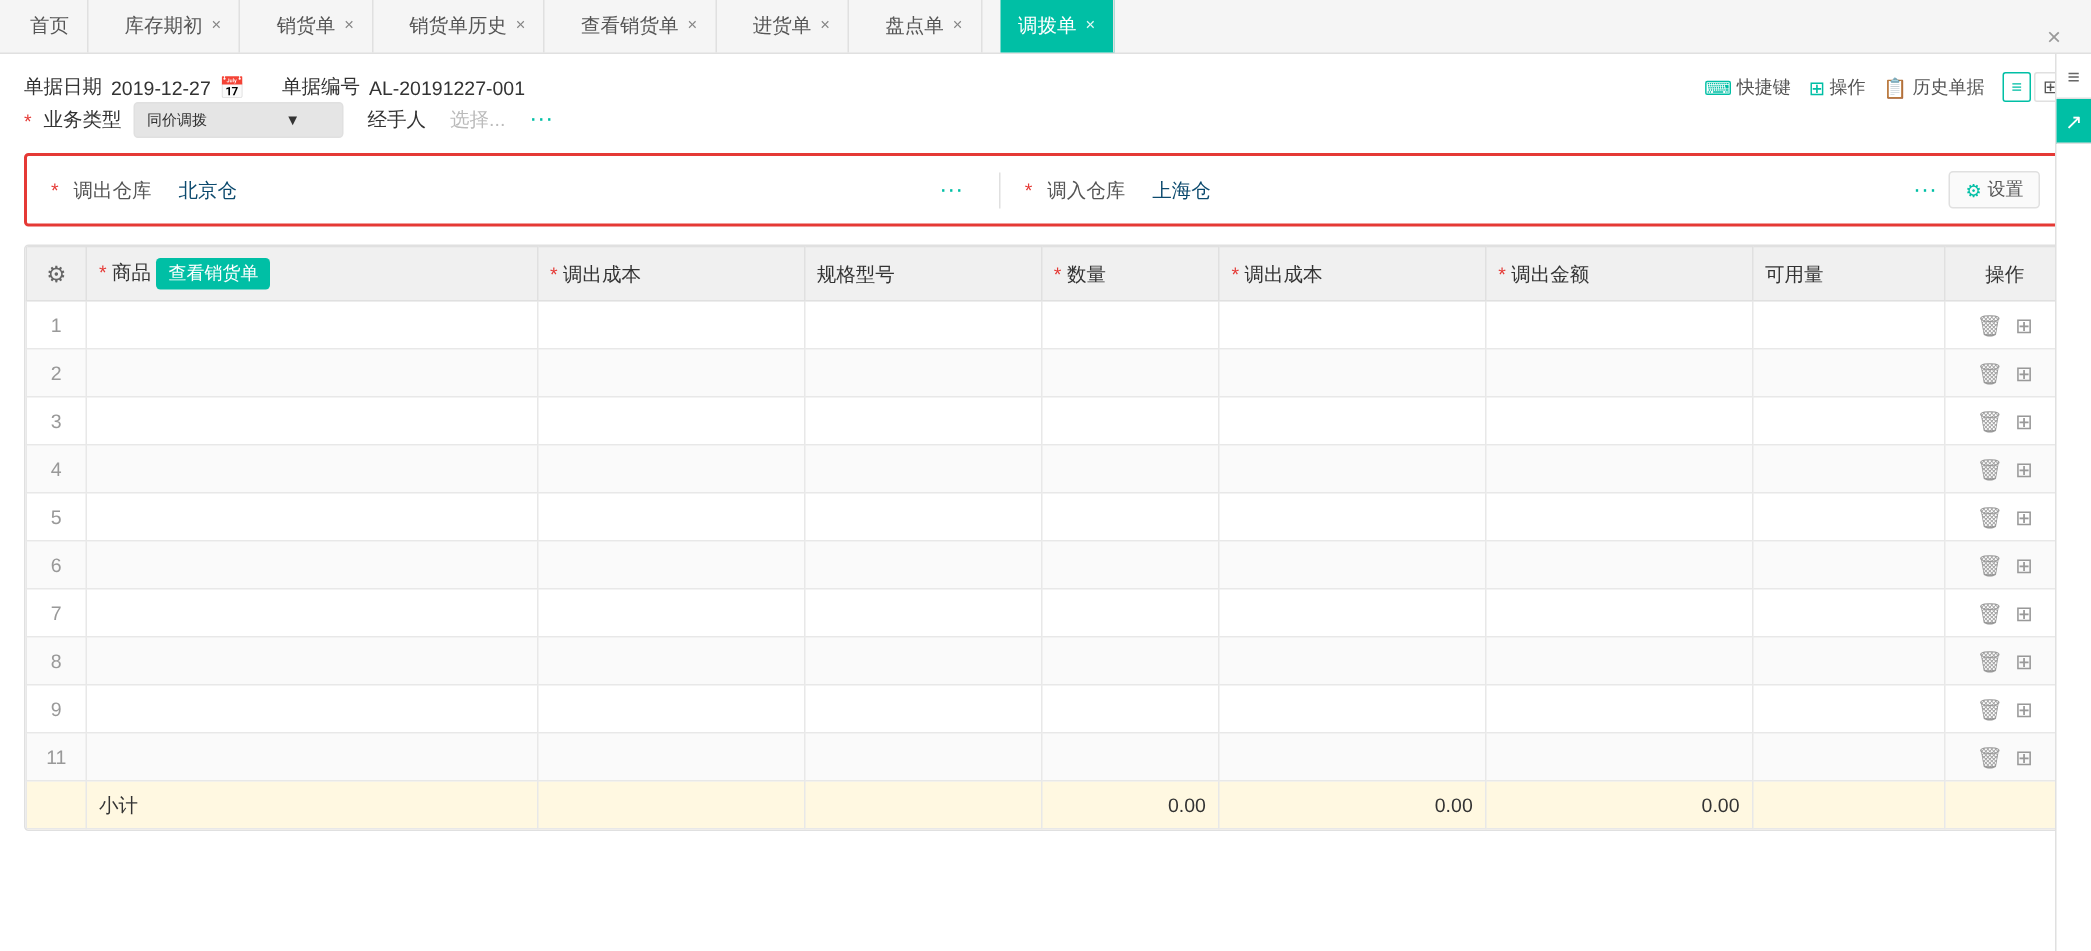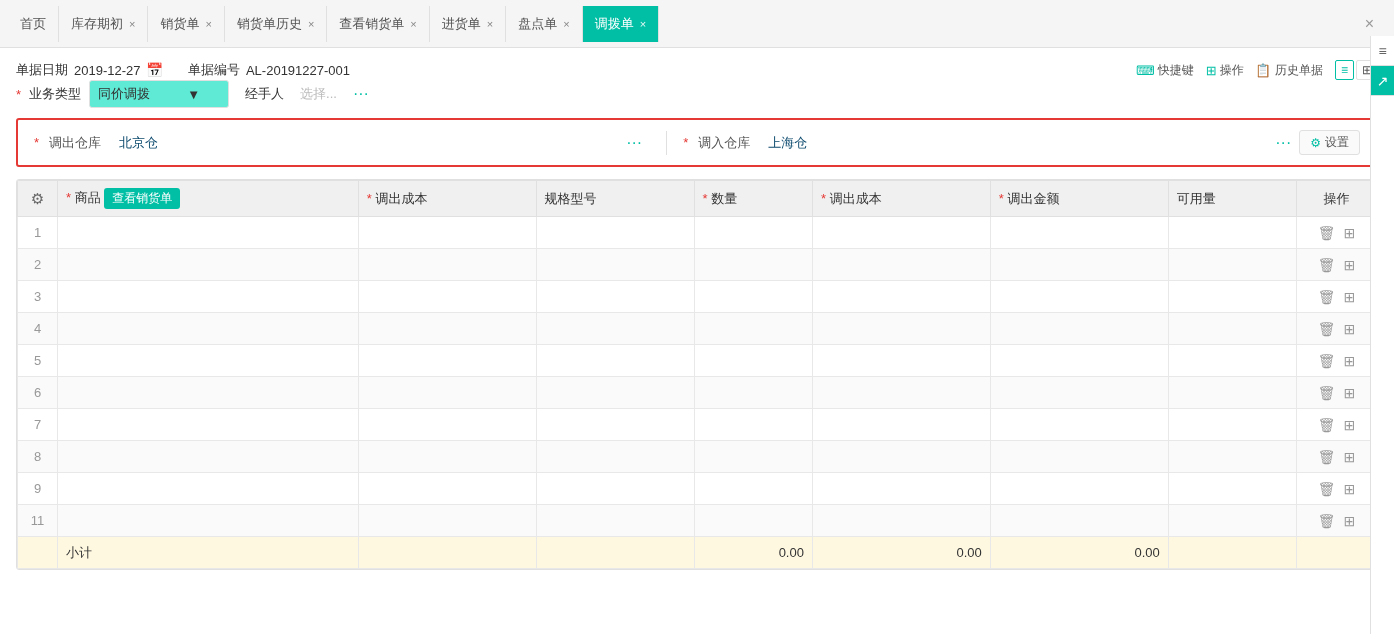--- a/index.html
+++ b/index.html
@@ -1,25 +1,26 @@
 <!DOCTYPE html>
 <html><head>
   <meta charset="utf-8">
   <style>
     * { box-sizing: border-box; margin: 0; padding: 0; }
     body { font-family: 'Microsoft YaHei', sans-serif; font-size: 13px; color: #333; background: #fff; overflow: hidden; }
 
     
     .tab-bar {
       display: flex;
-      align-items: center;
+      align-items: flex-end;
       border-bottom: 1px solid #e0e0e0;
       background: #f5f5f5;
-      height: 48px;
+      height: 36px;
       padding: 0 8px;
+      gap: 12px;
     }
     .tab-item {
       display: flex;
       align-items: center;
       padding: 0 12px;
       height: 36px;
       cursor: pointer;
       font-size: 13px;
       color: #555;
       border-right: 1px solid #e0e0e0;
@@ -135,23 +136,23 @@
     .biz-field {
       display: flex;
       align-items: center;
       gap: 8px;
     }
     .biz-field .req { color: #e53935; }
     .biz-select {
       border: 1px solid #e0e0e0;
       border-radius: 3px;
       padding: 4px 28px 4px 8px;
-      font-size: 13px;
+      font-size: 10px;
       color: #333;
-      background: #5eead4;
+      background: #e5e5e5;
       cursor: pointer;
       min-width: 140px;
       position: relative;
       display: flex;
       align-items: center;
       justify-content: space-between;
     }
     .handler-field {
       display: flex;
       align-items: center;

